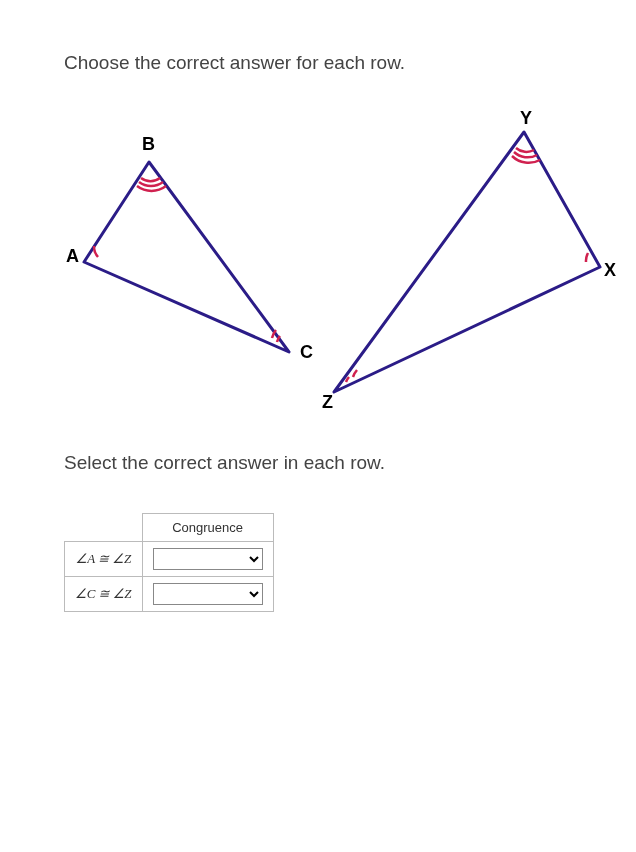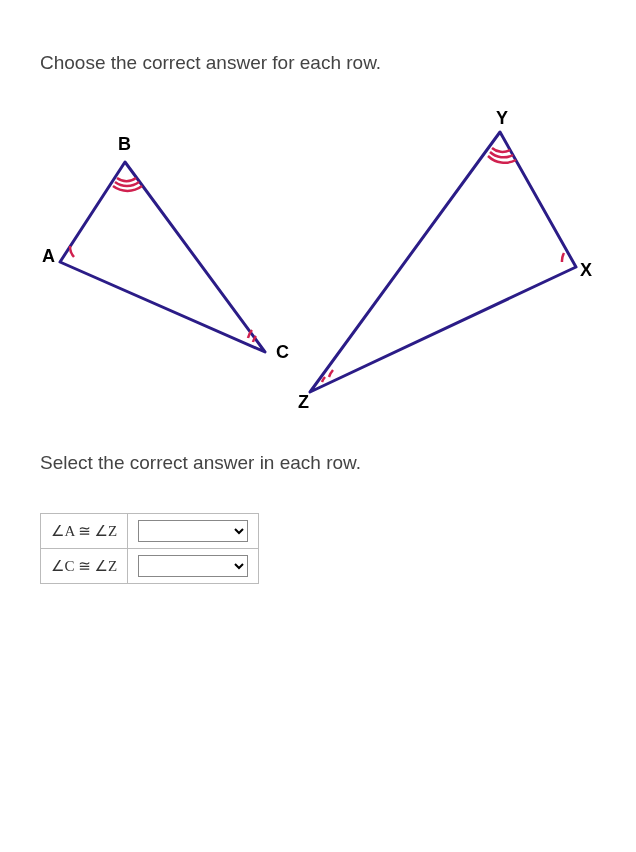--- a/index.html
+++ b/index.html
@@ -1,23 +1,23 @@
 <!DOCTYPE html>
 <html><head>
 <meta charset="utf-8">
 <style>
   html,body{margin:0;padding:0;font-family:Arial,Helvetica,sans-serif;color:#333;background:#fff}
-  .page{width:532px;box-sizing:border-box;padding:30px 40px}
+  .page{width:532px;box-sizing:border-box;padding:30px 64px}
   .instr{font-size:19px;line-height:1.5;margin-bottom:24px;color:#444}
   .figure{margin:20px 0 30px 0}
   .subhead{font-size:19px;color:#444;margin-bottom:39px}
   table.answers{border-collapse:collapse;font-size:13px}
   table.answers th,table.answers td{border:1px solid #bbb;padding:6px 10px;text-align:center}
   table.answers th{font-weight:normal;font-size:13px}
-  .math{font-family:"Times New Roman",serif;font-size:15px}
+  .math{font-style:italic;font-family:"Times New Roman",serif;font-size:13px}
   select.sel{width:110px;height:22px;font-size:12px;border:1px solid #888;background:#fff}
   svg{display:block}
 </style>
 </head>
 <body>
 <div class="page">
 
 <p class="instr">Choose the correct answer for each row.</p>
 
 <div class="figure">
@@ -66,20 +66,24 @@
     <text x="456" y="22">Y</text>
     <text x="540" y="174">X</text>
   </g>
 </svg>
 </div>
 
 <p class="subhead">Select the correct answer in each row.</p>
 
 <table class="answers">
   <tbody>
+        <tr>
+    <td style="border:none"></td>
+    <th>Congruence</th>
+  </tr>
   <tr>
     <td class="math">∠A ≅ ∠Z</td>
     <td><select class="sel"><option></option></select></td>
   </tr>
   <tr>
     <td class="math">∠C ≅ ∠Z</td>
     <td><select class="sel"><option></option></select></td>
   </tr>
 </tbody>
     </table>

